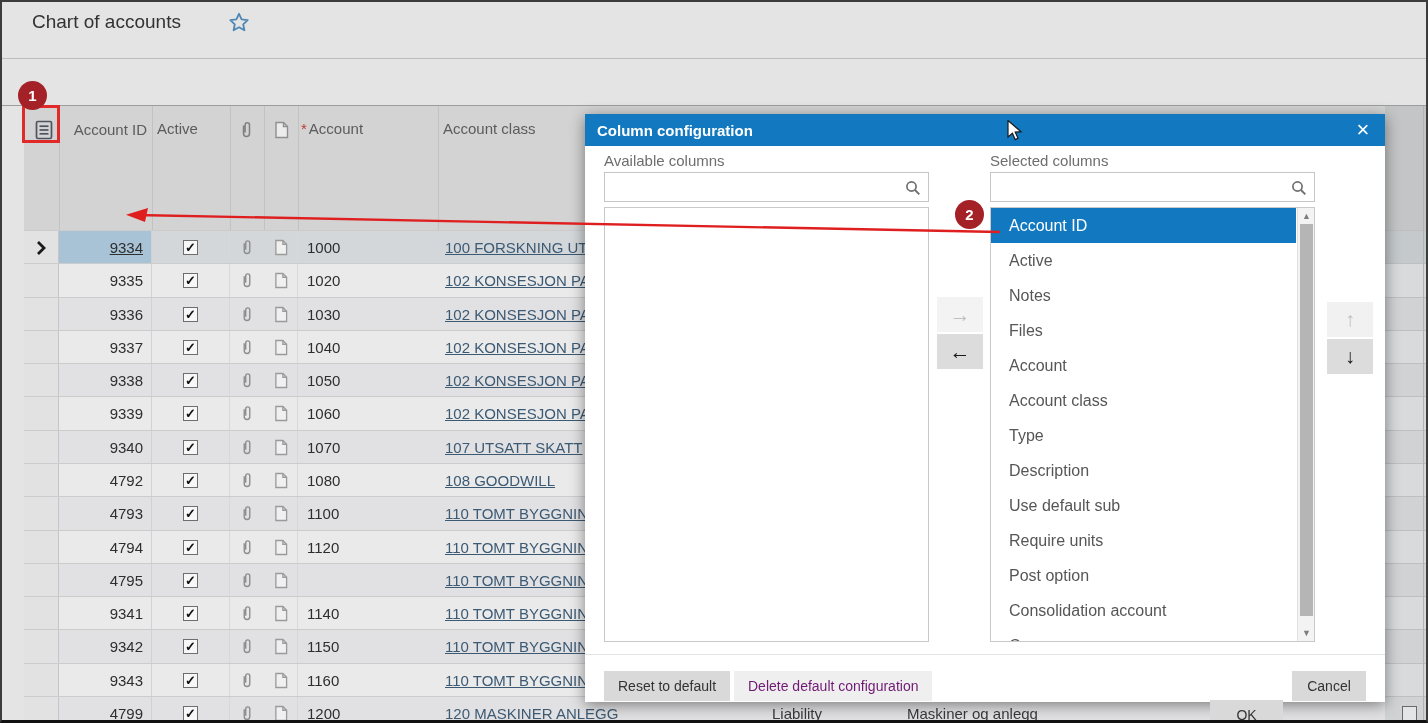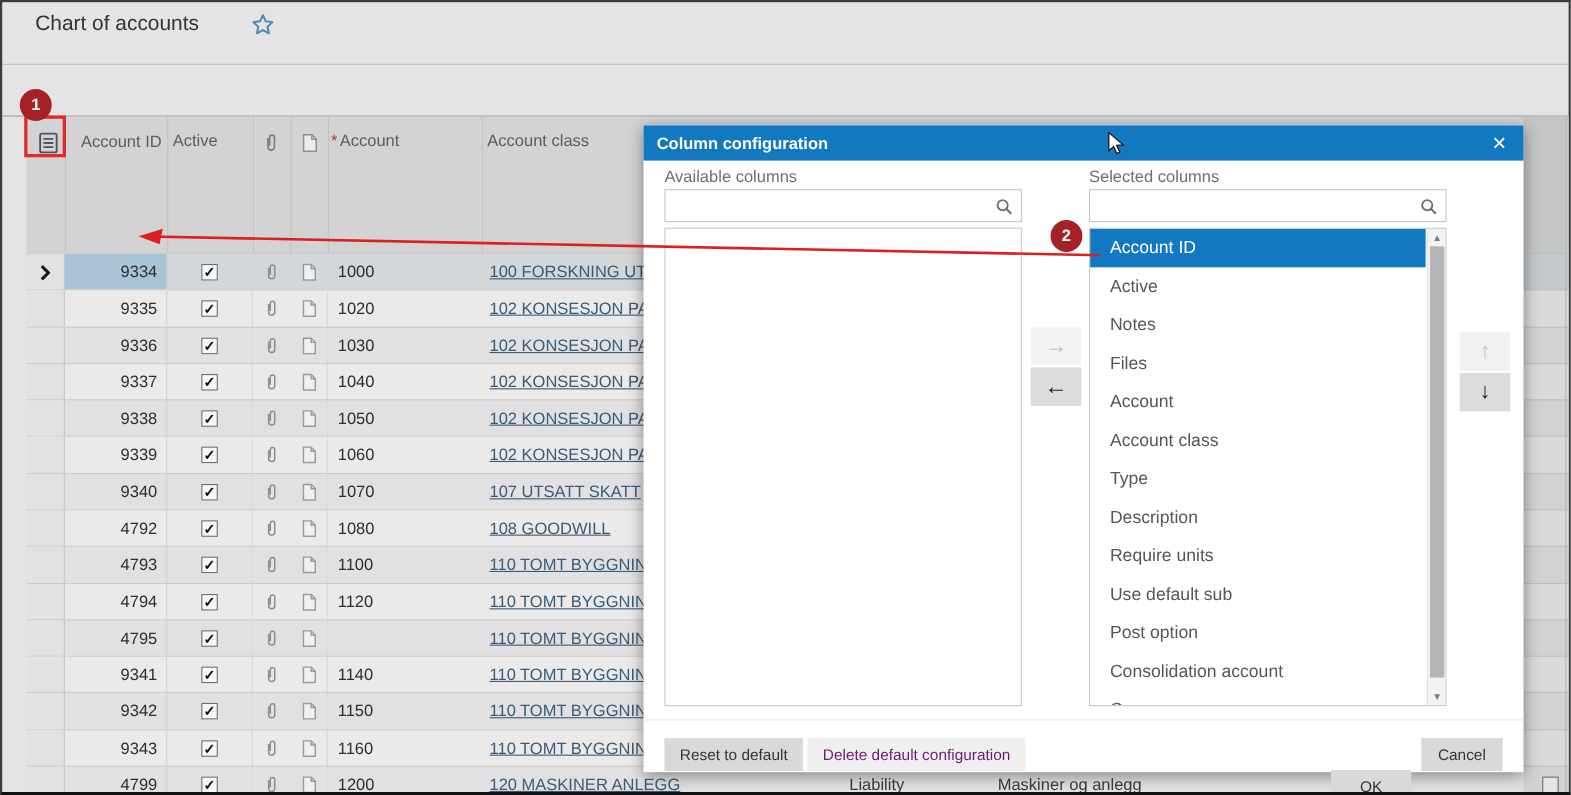--- a/index.html
+++ b/index.html
@@ -40,21 +40,21 @@
   .grid-row { position:absolute; left:22px; width:1406px; height:34px; background:#eaeaea; }
   .grid-row.alt { background:#e1e1e3; }
   .grid-row.sel { background:#d3d7da; }
   .grid-row { border-top:1px solid #cccccc; }
   .cell { position:absolute; top:0; height:33px; display:flex; align-items:center;
           font-size:15px; color:#2e2e2e; }
   .gutter { left:0; width:35px; background:#e2e2e2; border-right:1px solid #c6c6c6;
             justify-content:center; }
   .cid { left:35px; width:93px; justify-content:flex-end; padding-right:8px;
          border-right:1px solid #d2d2d4; }
-  .grid-row.sel .cid { background:#a9c3d6; }
+  .grid-row.sel .cid { background:#a9c3d6;text-decoration:underline; }
   .cactive { left:128px; width:78px; justify-content:center; border-right:1px solid #d8d8da; }
   .cfiles { left:206px; width:34px; justify-content:center; }
   .cnotes { left:240px; width:34px; justify-content:center; border-right:1px solid #d8d8da; }
   .cacct { left:274px; width:140px; padding-left:9px; }
   .clink { left:414px; width:280px; padding-left:7px; font-size:15px; color:#3c5a74;
            text-decoration:underline; white-space:nowrap; overflow:hidden; }
   .ctype { left:748px; width:130px; color:#3a3a3a; }
   .cdesc { left:883px; width:250px; color:#3a3a3a; }
   .clang { left:1240px; width:40px; color:#3c5a74; text-decoration:underline; }
   .cchk2 { left:1365px; width:40px; justify-content:center; }
@@ -612,22 +612,22 @@
     <div class="listbox lb-sel">
       <div>
           <div class="litem on">Account ID</div>
           <div class="litem">Active</div>
           <div class="litem">Notes</div>
           <div class="litem">Files</div>
           <div class="litem">Account</div>
           <div class="litem">Account class</div>
           <div class="litem">Type</div>
           <div class="litem">Description</div>
+          <div class="litem">Use default sub</div>
           <div class="litem">Require units</div>
-          <div class="litem">Use default sub</div>
           <div class="litem">Post option</div>
           <div class="litem">Consolidation account</div>
           <div class="litem">Currency</div>
         </div>
       <div class="vscroll">
         <div class="vs-up">▲</div>
         <div class="vs-thumb"></div>
         <div class="vs-dn">▼</div>
       </div>
     </div>

